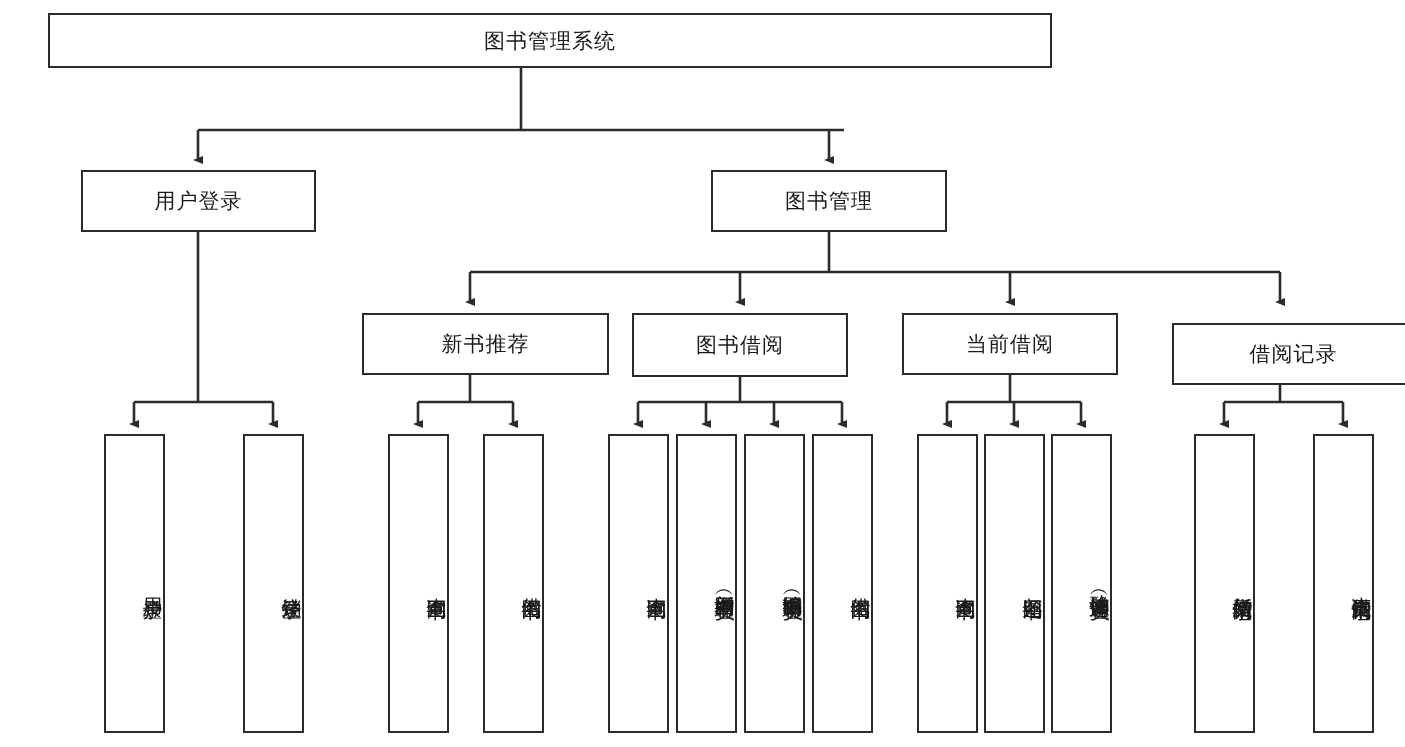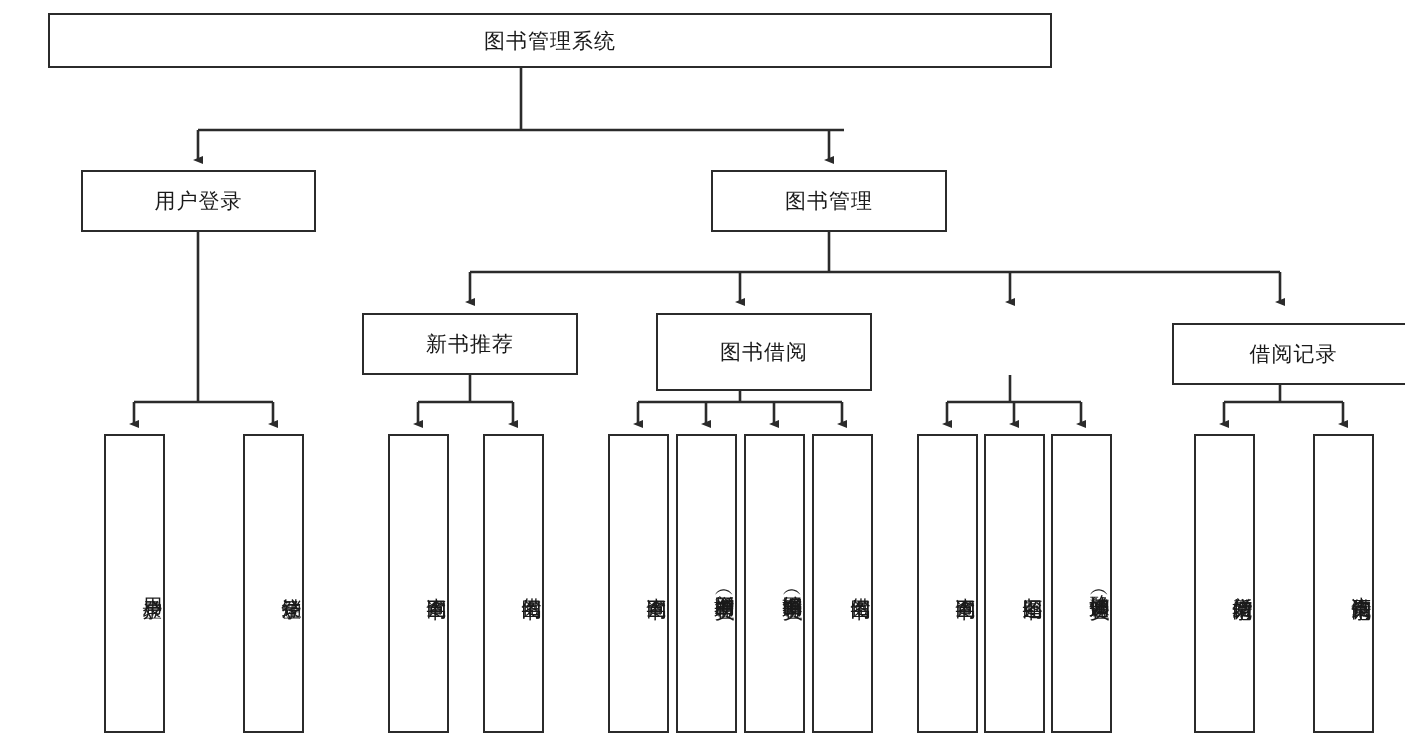--- a/index.html
+++ b/index.html
@@ -127,25 +127,28 @@
     <span>图书管理系统</span>
   </div>
 
   <div class="node node-h" style="left:81px; top:170px; width:235px; height:62px;">
     <span>用户登录</span>
   </div>
   <div class="node node-h" style="left:711px; top:170px; width:236px; height:62px;justify-content:center;">
     <span>图书管理</span>
   </div>
 
-  <div class="node node-h" style="left:362px; top:313px; width:216px; height:62px;">
+  <div class="node node-h" style="left:362px; top:313px; width:247px; height:62px;">
     <span>新书推荐</span>
   </div>
-  <div class="node node-h" style="left:656px; top:313px; width:216px; height:78px;">
+  <div class="node node-h" style="left:632px; top:313px; width:216px; height:64px;">
     <span>图书借阅</span>
+  </div>
+  <div class="node node-h" style="left:902px; top:313px; width:216px; height:62px;">
+    <span>当前借阅</span>
   </div>
   <div class="node node-h" style="left:1172px; top:323px; width:243px; height:62px;">
     <span>借阅记录</span>
   </div>
 
   <div class="node node-v" style="left:104px; top:434px; width:61px; height:299px;">
     <span>用户登录</span>
   </div>
   <div class="node node-v" style="left:243px; top:434px; width:61px; height:299px;">
     <span>注销登录</span>

